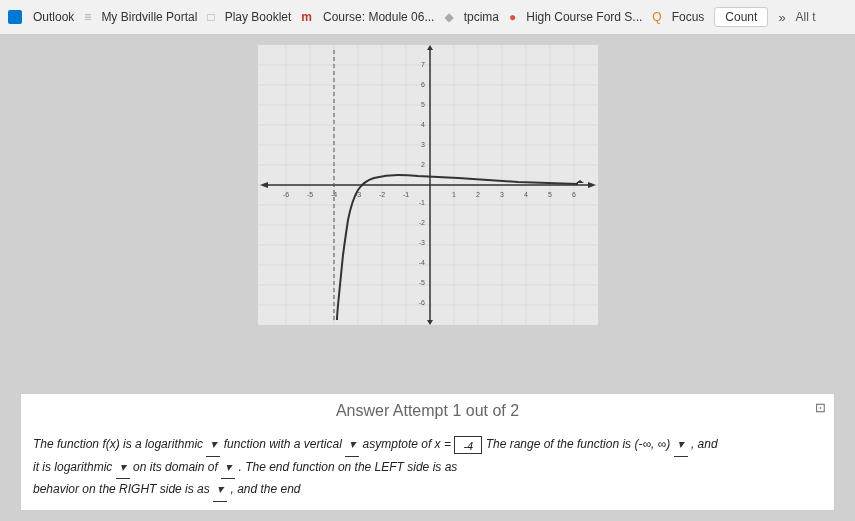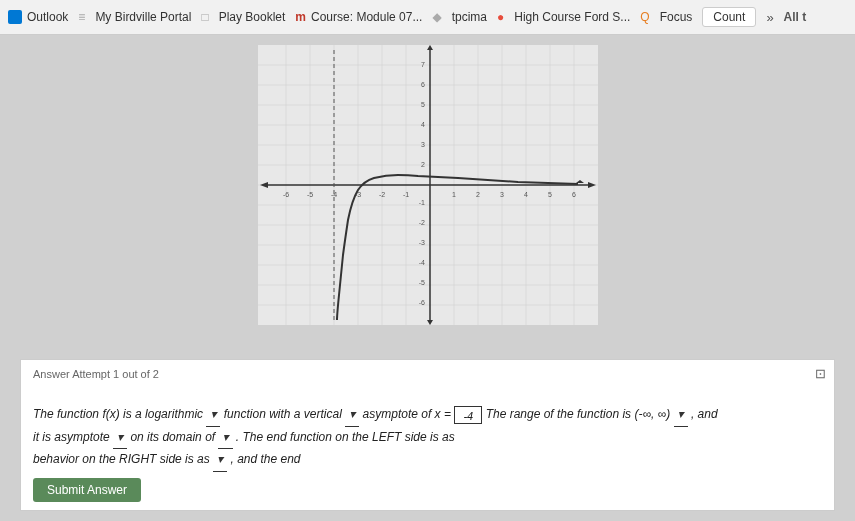--- a/index.html
+++ b/index.html
@@ -20,21 +20,21 @@
       border-bottom: 1px solid #ccc;
       height: 35px;
       padding: 0 8px;
       gap: 10px;
       font-size: 12px;
       color: #333;
     }
     .browser-bar .tab-item {
       display: flex;
       align-items: center;
-      gap: 5px;
+      gap: 11px;
       white-space: nowrap;
     }
     .browser-bar .tab-item .favicon {
       width: 14px;
       height: 14px;
       display: inline-block;
       background: #4a90d9;
       border-radius: 2px;
     }
     .browser-bar .separator {
@@ -49,21 +49,20 @@
       font-weight: 500;
       color: #333;
     }
     .nav-arrows {
       color: #555;
       font-size: 13px;
     }
     .new-tab {
       color: #555;
       font-size: 12px;
-      font-weight: bold;
     }
 
     
     .main-content {
       background: #d0d0d0;
       height: calc(521px - 35px);
       display: flex;
       flex-direction: column;
       padding: 10px 20px;
       position: relative;
@@ -94,23 +93,24 @@
     .answer-section {
       background: #fff;
       border: 1px solid #ccc;
       padding: 8px 12px;
       font-size: 12px;
       color: #333;
       position: relative;
     }
 
     .answer-label {
-      font-size: 11px;
+      font-size: 16px;
       color: #666;
-      margin-bottom: 24px;
+      margin-bottom: 14px;
+      text-align: center;
     }
 
     .answer-text {
       line-height: 1.8;
       color: #222;
       font-style: italic;
     }
 
     .answer-text .dropdown-inline {
       display: inline-block;
@@ -162,21 +162,21 @@
   <span class="separator">≡</span>
   <div class="tab-item">
     <span>My Birdville Portal</span>
   </div>
   <span class="separator">□</span>
   <div class="tab-item">
     <span>Play Booklet</span>
   </div>
   <div class="tab-item">
     <span style="font-weight:bold; color:#c0392b;">m</span>
-    <span>Course: Module 07...</span>
+    <span>Course: Module 06...</span>
   </div>
   <span class="separator">◆</span>
   <div class="tab-item">
     <span>tpcima</span>
   </div>
   <span style="color:#e74c3c;">●</span>
   <div class="tab-item">
     <span>High Course Ford S...</span>
   </div>
   <span style="color:#e67e22;">Q</span>
@@ -306,28 +306,27 @@
       <span class="dropdown-inline" style="min-width:10px; border-bottom:1px solid #333; padding:0 4px;">▾</span>
       <span>function with a vertical</span>
       <span class="dropdown-inline" style="min-width:10px; border-bottom:1px solid #333; padding:0 4px;">▾</span>
       <span>asymptote of x =</span>
       <span class="box-input">-4</span>
       <span>The range of the function is (-∞, ∞)</span>
       <span class="dropdown-inline" style="min-width:10px; border-bottom:1px solid #333; padding:0 4px;">▾</span>
       <span>, and</span>
       <br>
       
-      <span>it is asymptote</span>
+      <span>it is logarithmic</span>
       <span class="dropdown-inline" style="min-width:10px; border-bottom:1px solid #333; padding:0 4px;">▾</span>
       <span>on its domain of</span>
       <span class="dropdown-inline" style="min-width:10px; border-bottom:1px solid #333; padding:0 4px;">▾</span>
       <span>. The end function on the LEFT side is as</span>
       <br>
       
       <span>behavior on the RIGHT side is as</span>
       <span class="dropdown-inline" style="min-width:10px; border-bottom:1px solid #333; padding:0 4px;">▾</span>
       <span>, and the end</span>
     </div>
 
-    <button class="submit-btn">Submit Answer</button>
   </div>
 
 </div>
 
 </body></html>

